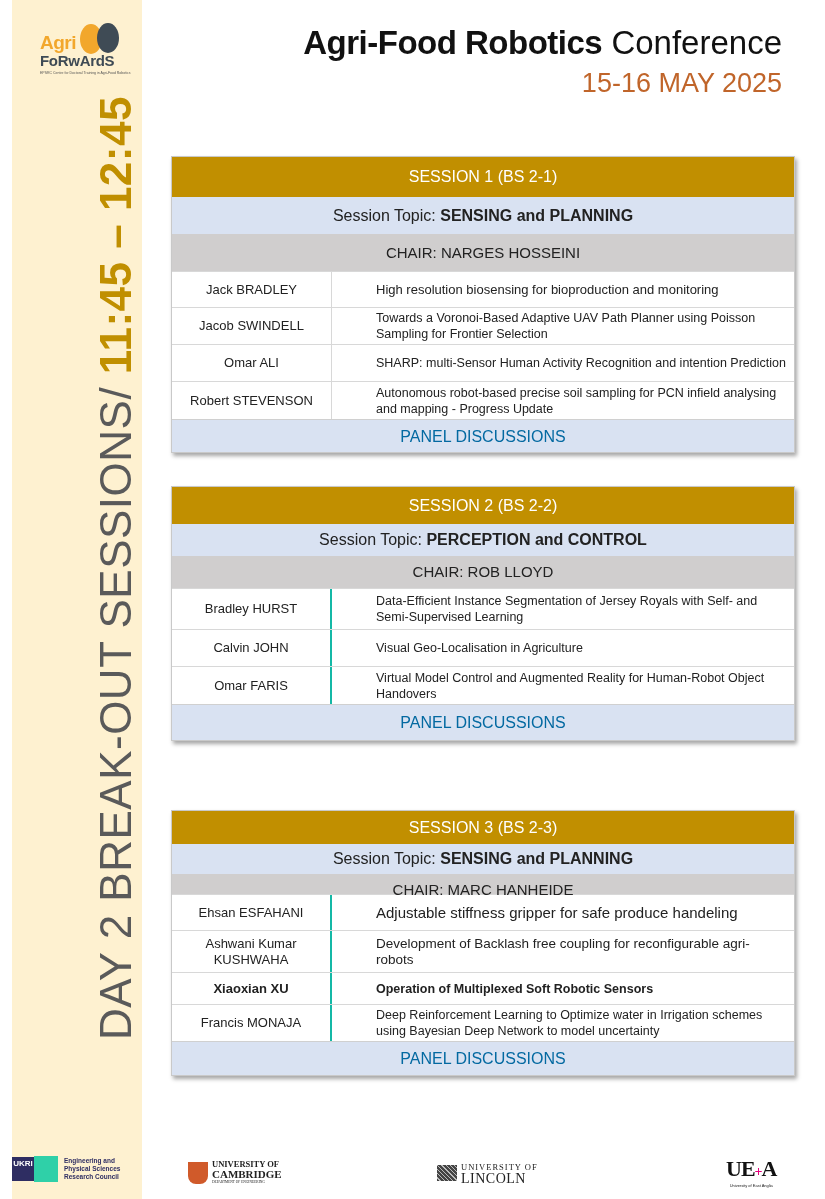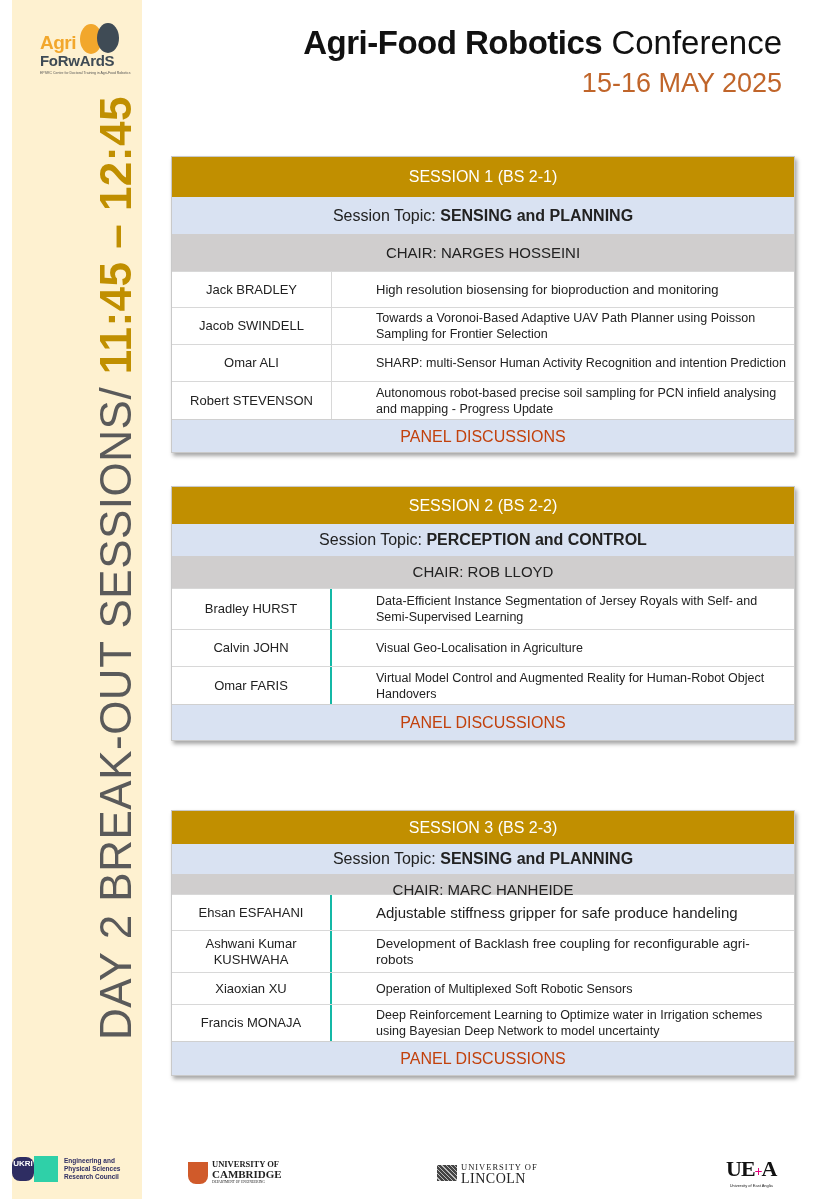--- a/index.html
+++ b/index.html
@@ -28,25 +28,25 @@
     box-shadow: 2px 3px 4px rgba(0,0,0,0.35); }
   .s-head { background: #c18f00; color: #fff; text-align: center; font-size: 16px; }
   .s-topic { background: #d9e2f2; text-align: center; font-size: 16px; color: #222; }
   .s-topic b { font-weight: bold; }
   .s-chair { background: #d0cece; text-align: center; font-size: 15px; color: #222; }
   .row { display: flex; border-top: 1px solid #d8d8d8; }
   .row .name { width: 160px; display: flex; align-items: center; justify-content: center; text-align: center;
     font-size: 13px; color: #222; border-right: 1px solid #d8d8d8; padding: 0 4px; line-height: 16px; }
   .row .title { flex: 1; display: flex; align-items: center; font-size: 12.5px; color: #222; padding: 4px 8px; line-height: 16px; margin-left: 36px; }
   .session.dark .row .name { border-right: 2px solid #14b8a6; }
-  .s-panel { background: #d9e2f2; text-align: center; font-size: 16px; color: #c2410c; border-top: 1px solid #d0d0d0; }
+  .s-panel { background: #d9e2f2; text-align: center; font-size: 16px; color: #0369a1; border-top: 1px solid #d0d0d0; }
 
   .footer-logo { position: absolute; top: 1156px; }
   .ukri { left: 12px; display: flex; align-items: center; gap: 6px; }
-  .ukri-box { width: 22px; height: 24px; background: #2e2d62; color: #fff; font-size: 8px; font-weight: bold; line-height: 11px; text-align: center; padding-top: 1px; border-radius: 8px; }
+  .ukri-box { width: 22px; height: 24px; background: #2e2d62; color: #fff; font-size: 8px; font-weight: bold; line-height: 11px; text-align: center; padding-top: 1px; }
   .ukri-green { width: 24px; height: 26px; background: #2fd0a8; margin-left: -6px; }
   .ukri-text { font-size: 6.5px; color: #2e2d62; font-weight: bold; line-height: 8px; }
   .cam { left: 188px; display: flex; align-items: center; gap: 4px; }
   .cam-shield { width: 20px; height: 22px; background: #d05a2a; border-radius: 0 0 8px 8px; }
   .cam-text { font-family: "Liberation Serif", serif; font-size: 8.5px; line-height: 9px; font-weight: bold; color: #222; }
   .cam-text small { display: block; font-size: 3.5px; font-weight: normal; line-height: 5px; }
   .linc { left: 437px; display: flex; align-items: center; gap: 4px; }
   .linc-crest { width: 20px; height: 16px; background: repeating-linear-gradient(45deg,#444 0 2px,#bbb 2px 3px); }
   .linc-text { font-family: "Liberation Serif", serif; color: #222; line-height: 11px; }
   .linc-text .u { font-size: 8.5px; letter-spacing: 1px; }
@@ -120,21 +120,21 @@
   <div class="s-topic" style="height:30px;line-height:30px;"><span>Session Topic: </span><b>SENSING and PLANNING</b></div>
   <div class="s-chair" style="height:20px;line-height:32px;">CHAIR: MARC HANHEIDE</div>
   <div class="row" style="height:36px;">
       <div class="name">Ehsan ESFAHANI</div>
       <div class="title" style="font-size:15px;">Adjustable stiffness gripper for safe produce handeling</div>
     </div>
   <div class="row" style="height:42px;">
       <div class="name">Ashwani Kumar KUSHWAHA</div>
       <div class="title" style="font-size:13.5px;">Development of Backlash free coupling for reconfigurable agri-robots</div>
     </div>
-  <div class="row" style="height:32px;">
+  <div class="row" style="height:32px;font-weight:bold;">
       <div class="name">Xiaoxian XU</div>
       <div class="title">Operation of Multiplexed Soft Robotic Sensors</div>
     </div>
   <div class="row" style="height:37px;">
       <div class="name">Francis MONAJA</div>
       <div class="title">Deep Reinforcement Learning to Optimize water in Irrigation schemes using Bayesian Deep Network to model uncertainty</div>
     </div>
   <div class="s-panel" style="height:34px;line-height:34px;">PANEL DISCUSSIONS</div>
 </div>
 

